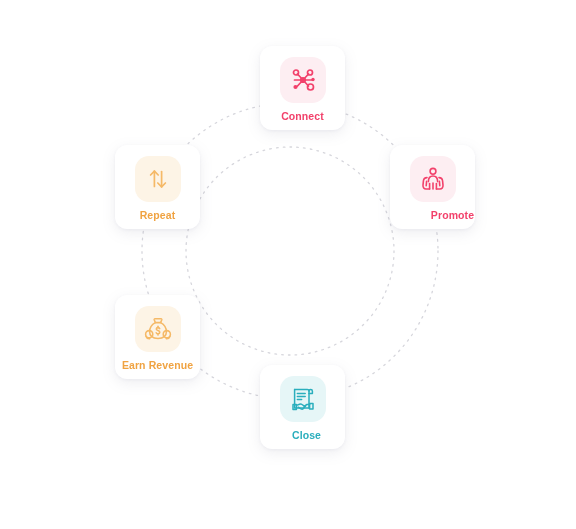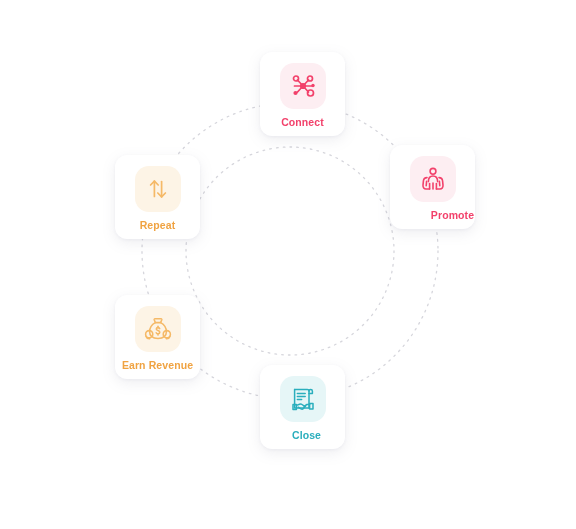--- a/index.html
+++ b/index.html
@@ -67,21 +67,21 @@
 </head>
 <body>
 
 <div id="stage">
 
   <svg id="rings" viewBox="0 0 576 529">
     <circle cx="290" cy="251" r="148" fill="none" stroke="#d6d6dc" stroke-width="1.3" stroke-dasharray="1.6 5.2" stroke-linecap="round"></circle>
     <circle cx="290" cy="251" r="104" fill="none" stroke="#d6d6dc" stroke-width="1.3" stroke-dasharray="1.6 5.2" stroke-linecap="round"></circle>
   </svg>
 
-  <div class="node-card" style="left:260px; top:52px;">
+  <div class="node-card" style="left:260px; top:46px;">
     <div class="icon-tile" style="background:#fdeef2;">
       <svg width="30" height="30" viewBox="0 0 30 30" fill="none" stroke="#f2416b" stroke-width="1.7" stroke-linecap="round" stroke-linejoin="round">
         <line x1="9.5" y1="9" x2="20.5" y2="21"></line>
         <line x1="20.5" y1="9" x2="9.5" y2="21"></line>
         <line x1="15" y1="15" x2="24" y2="15"></line>
         <line x1="15" y1="15" x2="6.5" y2="15"></line>
         <circle cx="15" cy="15" r="3.1" fill="#f2416b" stroke="none"></circle>
         <circle cx="8" cy="7.5" r="2.5"></circle>
         <circle cx="22" cy="7.5" r="2.5"></circle>
         <circle cx="22.5" cy="22" r="3"></circle>
@@ -139,21 +139,21 @@
         <line x1="15" y1="19.8" x2="15" y2="21.1"></line>
         <circle cx="6.2" cy="20.2" r="3.6"></circle>
         <circle cx="23.8" cy="20.2" r="3.6"></circle>
         <path d="M3 22.4 C3.6 24 5 24.9 6.8 24.7"></path>
         <path d="M27 22.4 C26.4 24 25 24.9 23.2 24.7"></path>
       </svg>
     </div>
     <div class="node-label" style="color:#f0a342;">Earn Revenue</div>
   </div>
 
-  <div class="node-card" style="left:115px; top:155px;">
+  <div class="node-card" style="left:115px; top:145px;">
     <div class="icon-tile" style="background:#fdf4e6;">
       <svg width="30" height="30" viewBox="0 0 30 30" fill="none" stroke="#f5b967" stroke-width="1.7" stroke-linecap="round" stroke-linejoin="round">
         <line x1="11.4" y1="22.5" x2="11.4" y2="7.2"></line>
         <path d="M7.6 11 L11.4 7.2 L15.2 11"></path>
         <line x1="18.6" y1="7.5" x2="18.6" y2="22.8"></line>
         <path d="M22.4 19 L18.6 22.8 L14.8 19"></path>
       </svg>
     </div>
     <div class="node-label" style="color:#f0a342;">Repeat</div>
   </div>

